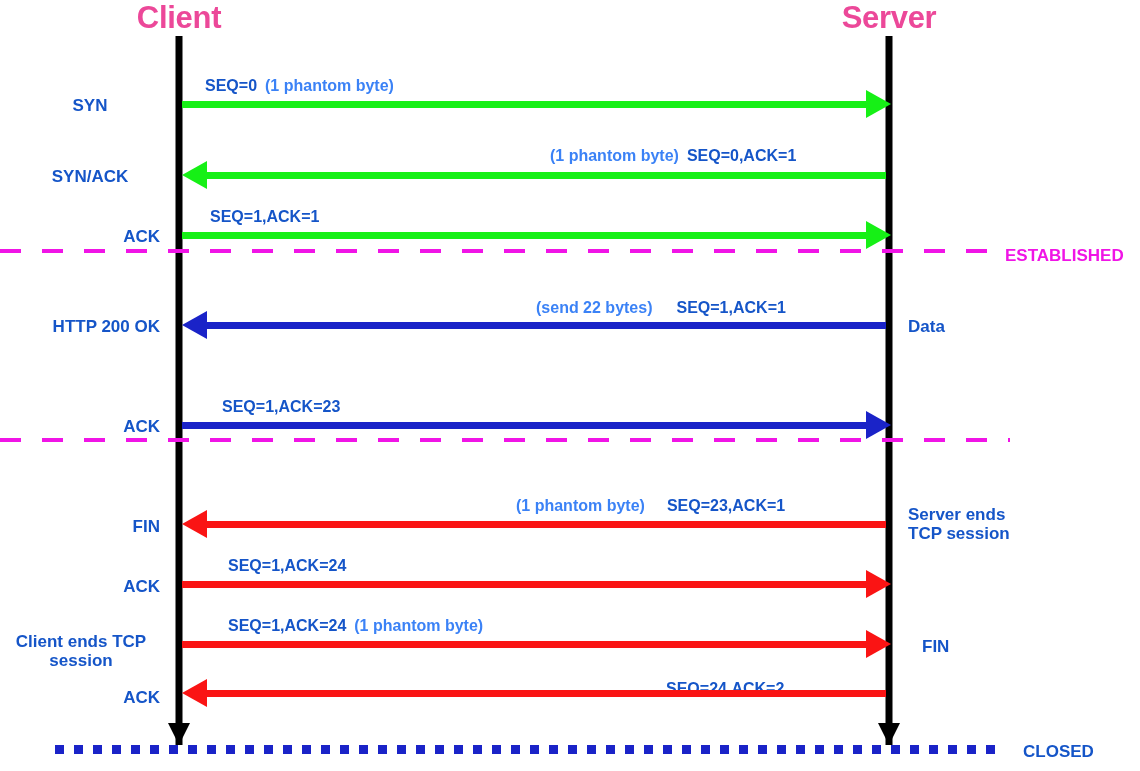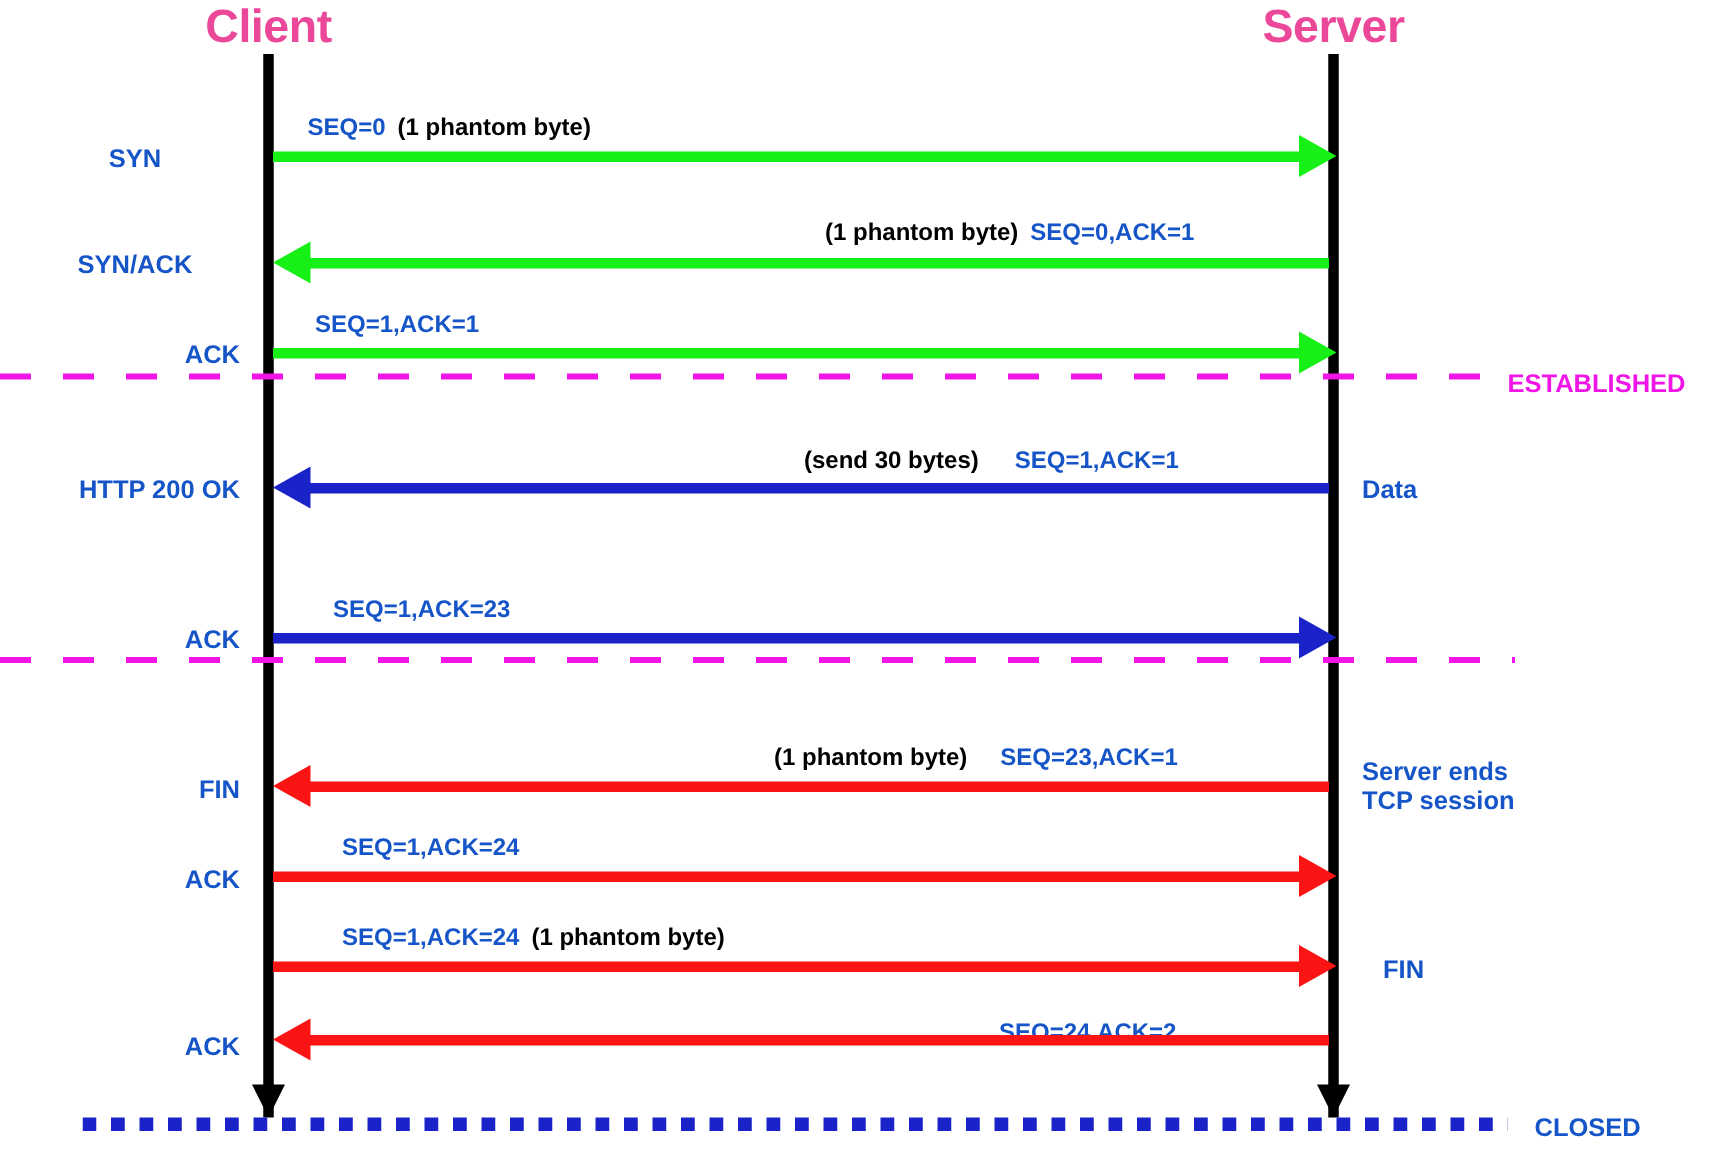--- a/index.html
+++ b/index.html
@@ -76,21 +76,21 @@
   .seq-text {
     font-size: 16px;
     font-weight: bold;
     color: #1555c8;
     white-space: nowrap;
     line-height: 18px;
   }
   .phantom-text {
     font-size: 16px;
     font-weight: bold;
-    color: #000000;
+    color: #3b82f6;
     white-space: nowrap;
     line-height: 18px;
   }
   .seq-row { display: flex; align-items: baseline; white-space: nowrap; }
 
   .state-lbl {
     font-size: 17px;
     font-weight: bold;
     white-space: nowrap;
     line-height: 19px;
@@ -147,21 +147,21 @@
     <span class="seq-text">SEQ=1,ACK=1</span>
   </div>
   <div class="abs msg-line" style="left:182px; top:232px; width:686px; background:#16f016;"></div>
   <div class="abs arrow-head right" style="left:866px; top:221px; border-left-color:#16f016;"></div>
 
   <div class="abs dashed-line" style="left:0px; top:249px; width:1005px;"></div>
   <div class="abs state-lbl state-established" style="left:1005px; top:246px;">ESTABLISHED</div>
 
   <div class="abs lbl right-al" style="left:10px; top:317px; width:150px;">HTTP 200 OK</div>
   <div class="abs seq-row" style="left:536px; top:299px;">
-    <span class="phantom-text">(send 30 bytes)</span>
+    <span class="phantom-text">(send 22 bytes)</span>
     <span class="seq-text" style="margin-left:24px;">SEQ=1,ACK=1</span>
   </div>
   <div class="abs msg-line" style="left:200px; top:322px; width:686px; background:#1a23c8;"></div>
   <div class="abs arrow-head left" style="left:182px; top:311px; border-right-color:#1a23c8;"></div>
   <div class="abs lbl" style="left:908px; top:317px;">Data</div>
 
   <div class="abs lbl right-al" style="left:20px; top:417px; width:140px;">ACK</div>
   <div class="abs seq-row" style="left:222px; top:398px;align-items:flex-end;">
     <span class="seq-text">SEQ=1,ACK=23</span>
   </div>
@@ -180,20 +180,21 @@
   <div class="abs lbl multiline" style="left:908px; top:505px; width:150px; text-align:left;"><span style="white-space:pre-line;">Server ends
 TCP session</span></div>
 
   <div class="abs lbl right-al" style="left:20px; top:577px; width:140px;">ACK</div>
   <div class="abs seq-row" style="left:228px; top:557px;">
     <span class="seq-text">SEQ=1,ACK=24</span>
   </div>
   <div class="abs msg-line" style="left:182px; top:581px; width:686px; background:#fa1414;"></div>
   <div class="abs arrow-head right" style="left:866px; top:570px; border-left-color:#fa1414;"></div>
 
+  <div class="abs lbl multiline" style="left:0px; top:632px; width:162px;">Client ends TCP session</div>
   <div class="abs seq-row" style="left:228px; top:617px;">
     <span class="seq-text">SEQ=1,ACK=24</span>
     <span class="phantom-text" style="margin-left:8px;">(1 phantom byte)</span>
   </div>
   <div class="abs msg-line" style="left:182px; top:641px; width:686px; background:#fa1414;"></div>
   <div class="abs arrow-head right" style="left:866px; top:630px; border-left-color:#fa1414;"></div>
   <div class="abs lbl" style="left:922px; top:637px;">FIN</div>
 
   <div class="abs lbl right-al" style="left:20px; top:688px; width:140px;">ACK</div>
   <div class="abs seq-row" style="left:666px; top:664px;margin-top:16px;">

